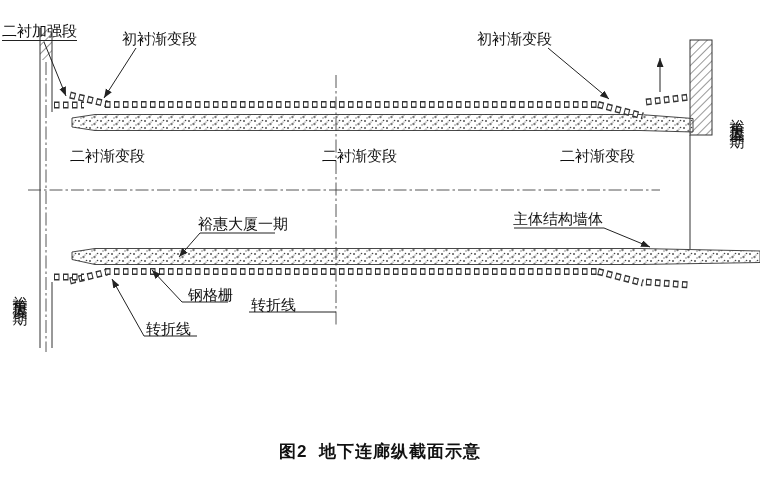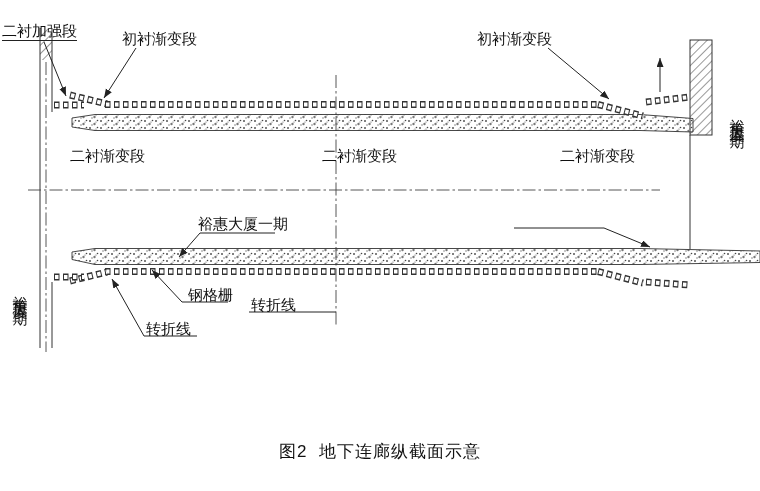--- a/index.html
+++ b/index.html
@@ -11,21 +11,21 @@
   .dashdot{ stroke:#444; stroke-width:0.9; stroke-dasharray:13 3 2.5 3; fill:none; }
   .band   { fill:url(#stip); stroke:#333; stroke-width:0.9; }
   .lead   { stroke:#222; stroke-width:1; fill:none; }
   .sqd    { stroke:#333; stroke-width:7; stroke-dasharray:5.5 3.5; fill:none; }
   .sqw    { stroke:#fff; stroke-width:4; stroke-dasharray:3.5 5.5; stroke-dashoffset:-1; fill:none; }
   .lbl { position:absolute; font-size:15px; color:#111; white-space:nowrap; line-height:1.15; }
   .lbl.u { border-bottom:1px solid #222; padding-bottom:1px; }
   .vtext { position:absolute; font-size:15px; color:#111; writing-mode:vertical-rl;
            text-orientation:upright; letter-spacing:3px; }
   .caption { position:absolute; left:0; top:440px; width:100%; text-align:center;
-             font-size:17px; font-weight:400; color:#111; letter-spacing:1px; white-space:pre; }
+             font-size:17px; font-weight:700; color:#111; letter-spacing:1px; white-space:pre; }
 </style>
 </head>
 <body>
 
 <div class="stage">
 
   <svg class="draw" width="760" height="491" viewBox="0 0 760 491">
     <defs>
       <pattern id="stip" width="11" height="7" patternUnits="userSpaceOnUse">
         <circle cx="2" cy="2" r="1" fill="#555"></circle>
@@ -101,20 +101,21 @@
     </g>
   </svg>
 
   <div class="lbl u" style="left:2px;top:22px">二衬加强段</div>
   <div class="lbl" style="left:122px;top:30px">初衬渐变段</div>
   <div class="lbl" style="left:477px;top:30px">初衬渐变段</div>
   <div class="lbl" style="left:70px;top:147px">二衬渐变段</div>
   <div class="lbl" style="left:322px;top:147px">二衬渐变段</div>
   <div class="lbl" style="left:560px;top:147px">二衬渐变段</div>
   <div class="lbl" style="left:198px;top:215px">裕惠大厦一期</div>
+  <div class="lbl" style="left:513px;top:210px">主体结构墙体</div>
   <div class="lbl" style="left:188px;top:286px">钢格栅</div>
   <div class="lbl" style="left:251px;top:296px">转折线</div>
   <div class="lbl" style="left:146px;top:320px">转折线</div>
   <div class="vtext" style="left:10px;top:284px">裕惠大厦一期</div>
   <div class="vtext" style="left:727px;top:107px">裕惠大厦二期</div>
 
   <div class="caption">图2  地下连廊纵截面示意</div>
 </div>
 
 </body></html>

